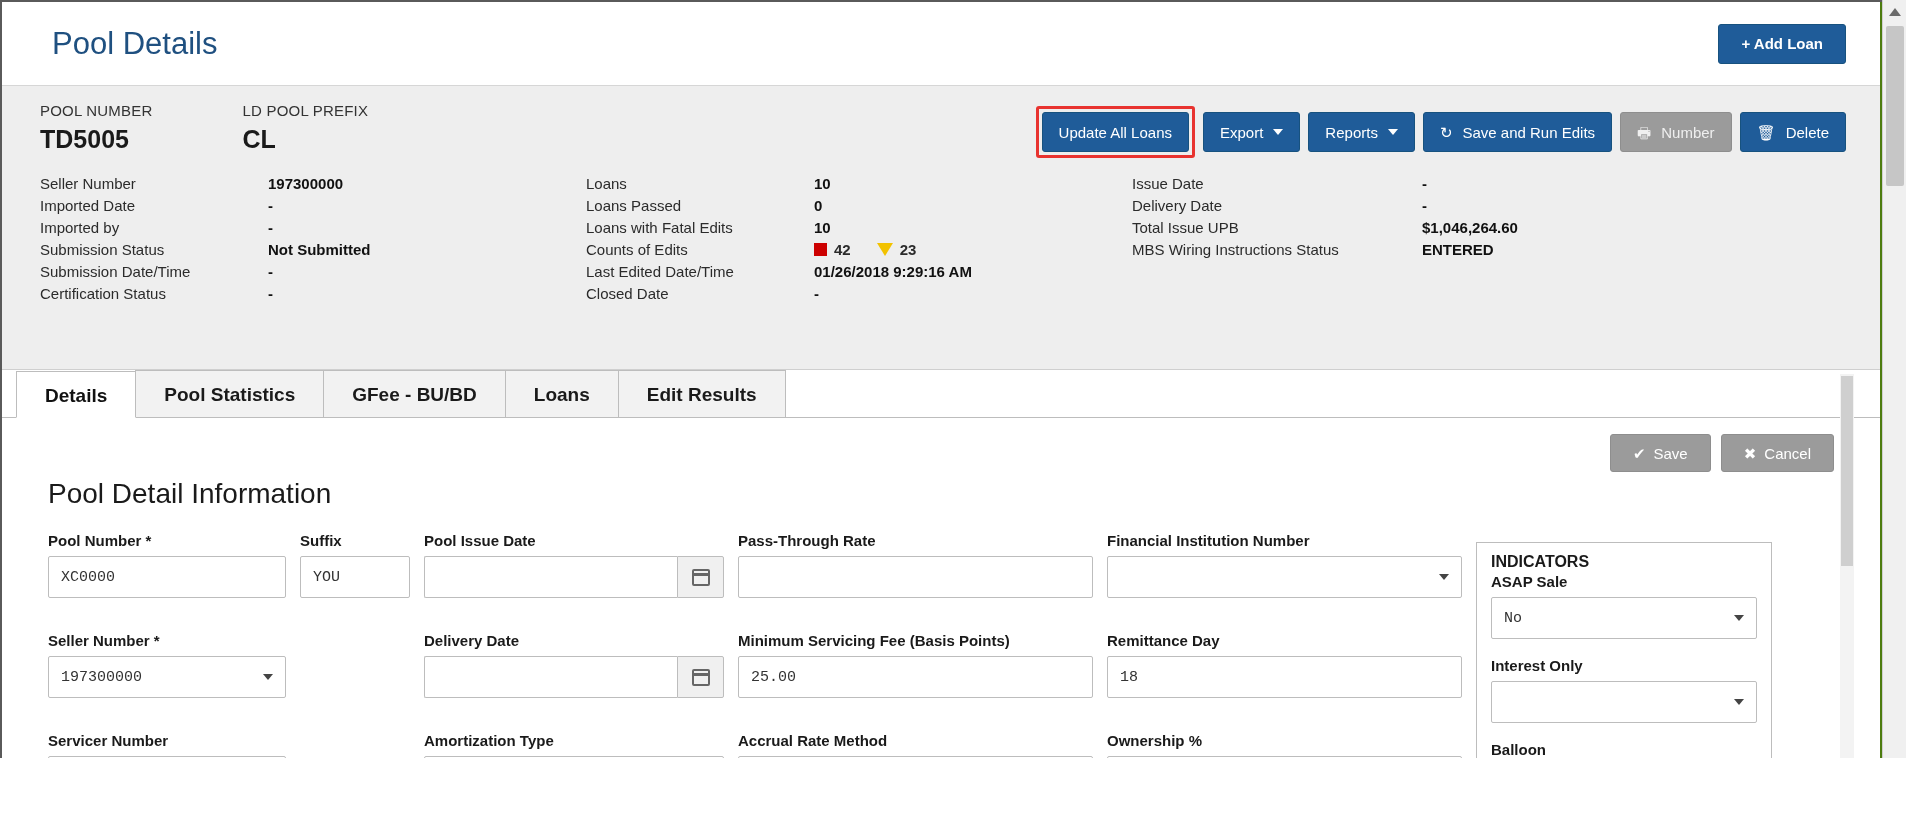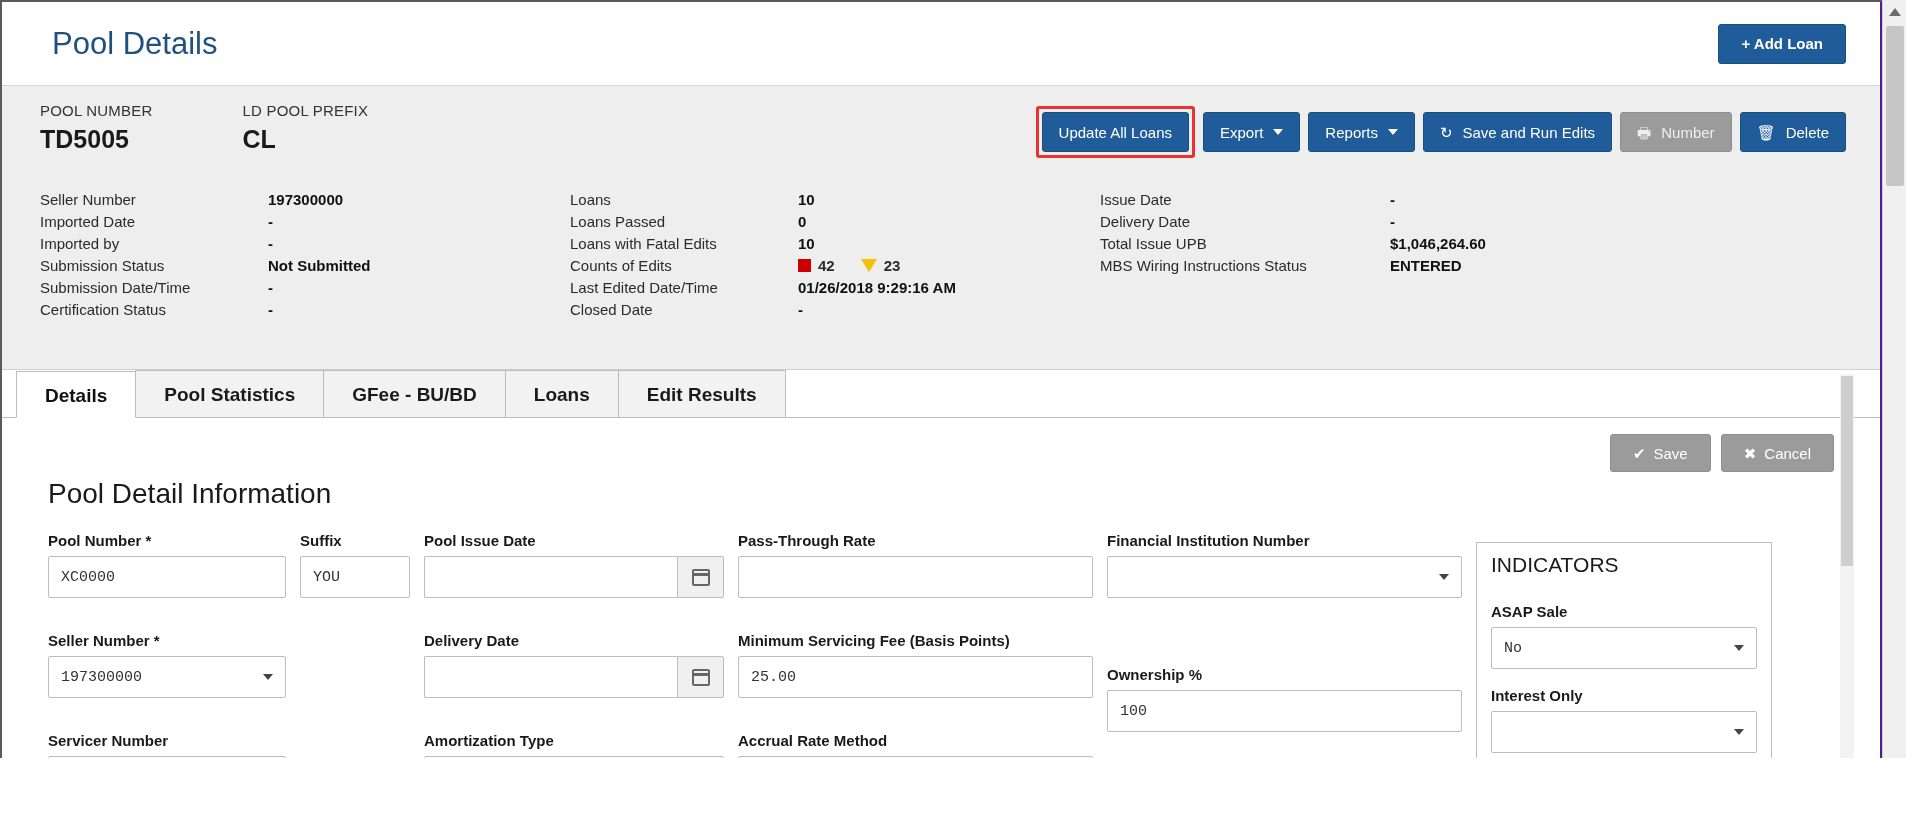--- a/index.html
+++ b/index.html
@@ -5,21 +5,21 @@
   * { box-sizing: border-box; }
   html, body {
     margin: 0; padding: 0;
     background: #ffffff;
     font-family: "Liberation Sans", sans-serif;
   }
   .app {
     position: relative;
     width: 1906px;
     height: 758px;
-    background: #4c1d95;
+    background: #4d7c0f;
     overflow: hidden;
     padding-left: 8px;
   }
   .frame-border {
     position: absolute;
     left: 0; top: 0;
     width: 1906px; height: 825px;
     border: 2px solid #5a5a5a;
   }
   .content {
@@ -138,21 +138,22 @@
   }
   .ico {
     display: inline-block;
     font-size: 15px;
     line-height: 1;
   }
 
   
   .sum-grid {
     display: flex;
-    margin-top: 34px;
+    margin-top: 18px;
+    gap: 16px;
   }
   .sum-col { display: flex; }
   .col-a { width: 530px; }
   .col-b { width: 530px; }
   .col-c { width: 500px; }
   .kv-row {
     height: 22px;
     font-size: 15px;
     color: #2b2b2b;
     display: flex;
@@ -310,23 +311,24 @@
   .row-gap { height: 34px; }
 
   
   .indicators {
     border: 1px solid #bdbdbd;
     padding: 10px 14px 14px 14px;
     width: 296px;
     margin-top: 10px;
   }
   .ind-title {
-    font-size: 21px;
+    font-size: 16px;
     color: #1a1a1a;
-    margin-bottom: 26px;
+    margin-bottom: 2px;
+    font-weight: bold;
   }
   .ind-label {
     font-size: 15px;
     font-weight: bold;
     color: #1a1a1a;
     margin-bottom: 7px;
   }
   .ind-gap { height: 18px; }
 
   
@@ -601,20 +603,24 @@
 
         <div class="fcol" style="width:355px">
           <div>
             <div class="fld-label">Financial Institution Number</div>
             <div class="inp sel">
               <span></span>
               <span class="sel-caret"></span>
             </div>
           </div>
           <div class="row-gap"></div>
+          <div>
+            <div class="fld-label">Remittance Day</div>
+            <div class="inp">18</div>
+          </div>
           <div class="row-gap"></div>
           <div>
             <div class="fld-label">Ownership %</div>
             <div class="inp">100</div>
           </div>
         </div>
 
         <div class="indicators">
           <div class="ind-title">INDICATORS</div>
 

